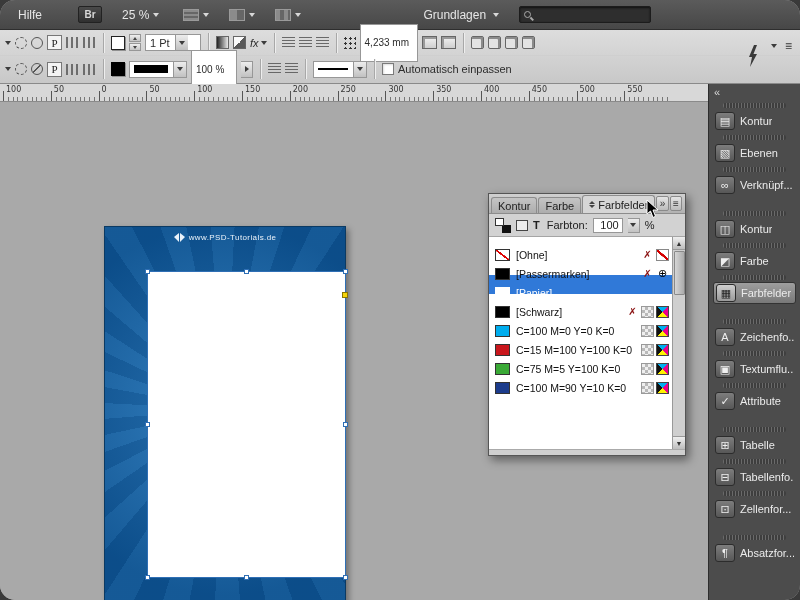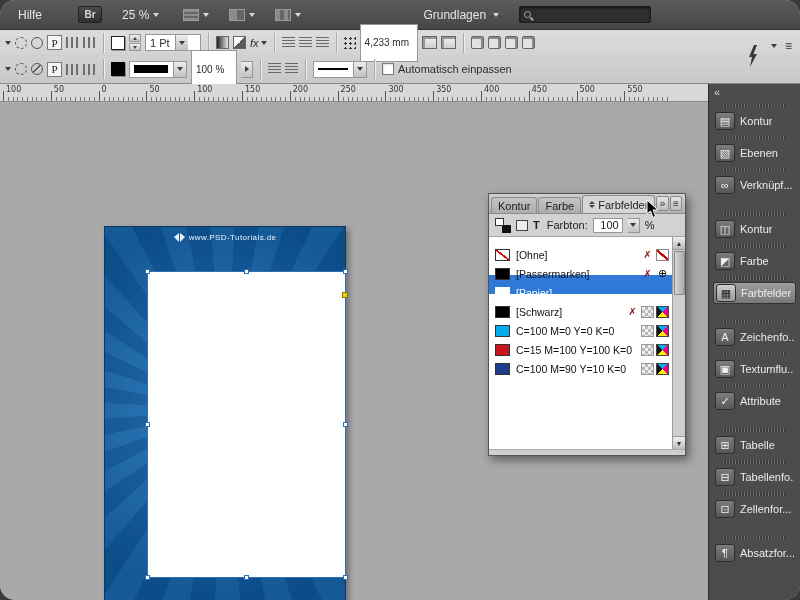--- a/index.html
+++ b/index.html
@@ -490,20 +490,28 @@
 
             <div class="srow has-grid has-cmyk">
               <span class="sw" style="background: rgb(201, 22, 28);"></span>
               <span class="snm">C=15 M=100 Y=100 K=0</span>
 
               <span class="ric ric-grid"></span>
               <span class="ric ric-cmyk"></span>
 
             </div>
 
+            <div class="srow has-grid has-cmyk">
+              <span class="sw" style="background: rgb(58, 169, 54);"></span>
+              <span class="snm">C=75 M=5 Y=100 K=0</span>
+
+              <span class="ric ric-grid"></span>
+              <span class="ric ric-cmyk"></span>
+
+            </div>
 
             <div class="srow has-grid has-cmyk">
               <span class="sw" style="background: rgb(28, 60, 140);"></span>
               <span class="snm">C=100 M=90 Y=10 K=0</span>
 
               <span class="ric ric-grid"></span>
               <span class="ric ric-cmyk"></span>
 
             </div>
 

